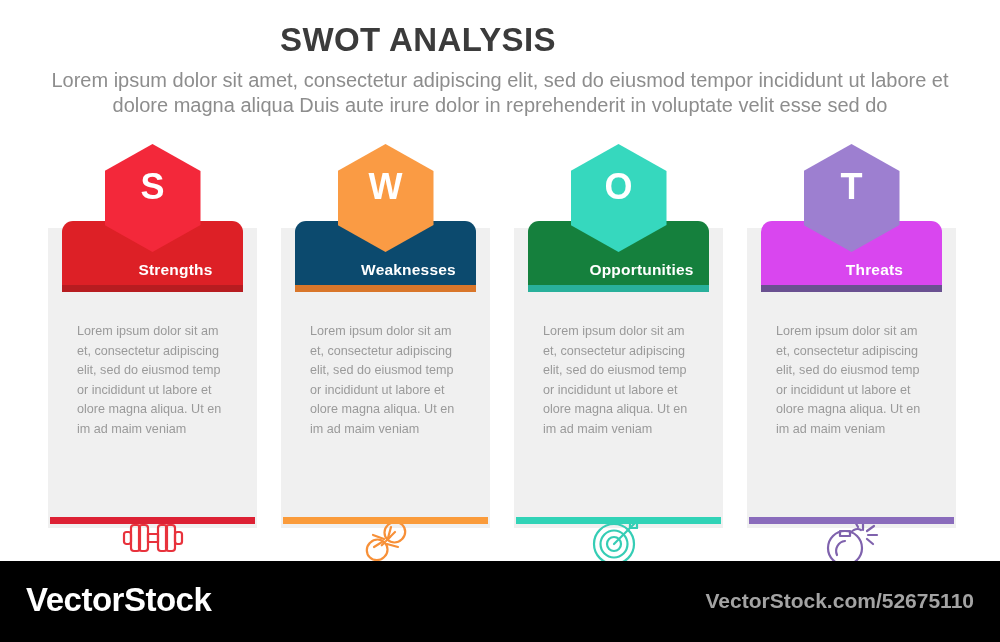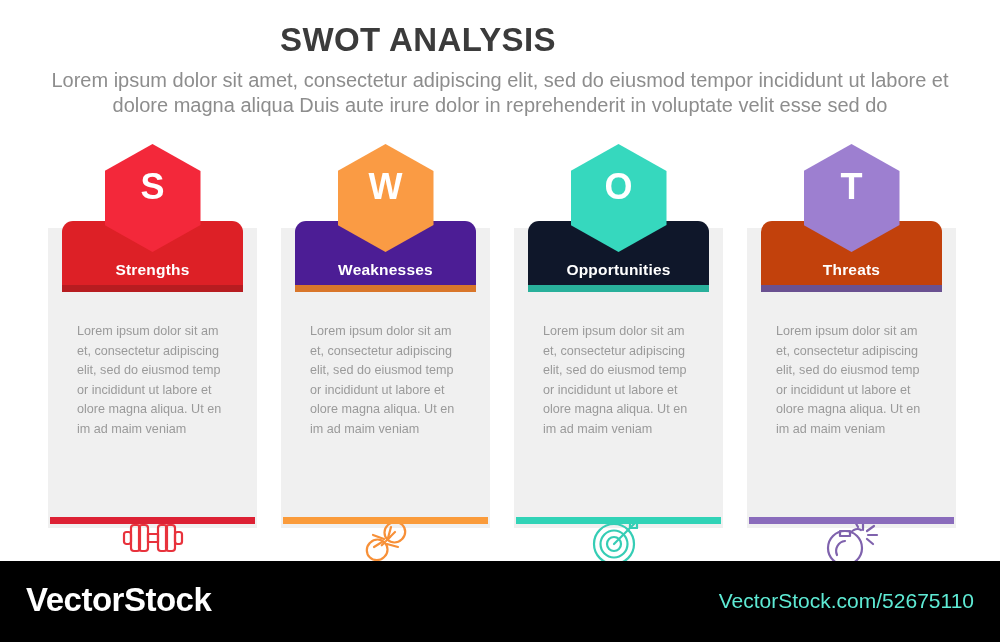--- a/index.html
+++ b/index.html
@@ -90,20 +90,21 @@
     position: absolute;
     left: 0;
     bottom: 13px;
     width: 100%;
     text-align: center;
     color: #ffffff;
     font-size: 15.5px;
     font-weight: bold;
     letter-spacing: 0.2px;
     font-family: "Liberation Sans", sans-serif;
+    padding-left: 23px;
   }
   .card-header-shadowline {
     position: absolute;
     left: 0;
     bottom: 0;
     width: 100%;
     height: 7px;
     border-radius: 0;
   }
 
@@ -186,23 +187,24 @@
     color: #ffffff;
     font-size: 33px;
     font-weight: bold;
     letter-spacing: -0.5px;
     font-family: "Liberation Sans", sans-serif;
   }
   #footer-url {
     position: absolute;
     right: 26px;
     top: 28px;
-    color: #5eead4;
+    color: #a3a3a3;
     font-size: 21px;
     font-family: "Liberation Sans", sans-serif;
+    font-weight: bold;
   }
 </style>
 </head>
 <body>
 
 <div id="canvas">
 
   <div id="page-title">SWOT ANALYSIS</div>
   <div id="page-subtitle">Lorem ipsum dolor sit amet, consectetur adipiscing elit, sed do eiusmod tempor incididunt ut labore et dolore magna aliqua Duis aute irure dolor in reprehenderit in voluptate velit esse sed do</div>
 
@@ -247,21 +249,21 @@
                 <line x1="28" y1="26" x2="37" y2="17"></line>
                 <line x1="29" y1="29" x2="40" y2="32"></line>
                 <line x1="26" y1="24" x2="15" y2="20"></line>
                 <line x1="24" y1="27" x2="16" y2="32"></line>
                 <line x1="30" y1="23" x2="33" y2="12"></line>
               </g>
             </svg>
           </div>
         </div>
         <div class="card-accent" style="background:#fa9b3b;"></div>
-        <div class="card-header" style="background:#4c1d95;">
+        <div class="card-header" style="background:#0c4a6e;">
           <div class="card-header-shadowline" style="background:#d9762a;"></div>
           <div class="card-header-label">Weaknesses</div>
         </div>
         <div class="hex-wrap">
           <div class="hex" style="background:#fa9b44;"></div>
           <div class="hex-letter">W</div>
         </div>
       </div>
       <div class="card">
         <div class="card-body">
@@ -271,21 +273,21 @@
               <circle cx="25" cy="29" r="20" stroke="#35cdb5" fill="none" stroke-width="2.2" stroke-linecap="round" stroke-linejoin="round"></circle>
               <circle cx="25" cy="29" r="13.5" stroke="#35cdb5" fill="none" stroke-width="2.2" stroke-linecap="round" stroke-linejoin="round"></circle>
               <circle cx="25" cy="29" r="7" stroke="#35cdb5" fill="none" stroke-width="2.2" stroke-linecap="round" stroke-linejoin="round"></circle>
               <line x1="25" y1="29" x2="48" y2="6" stroke="#35cdb5" fill="none" stroke-width="2.2" stroke-linecap="round" stroke-linejoin="round"></line>
               <path d="M41 6 L48 6 L48 13" stroke="#35cdb5" fill="none" stroke-width="2.2" stroke-linecap="round" stroke-linejoin="round"></path>
               <path d="M41 6 L41 13 L48 13" stroke="#35cdb5" fill="none" stroke-width="2.2" stroke-linecap="round" stroke-linejoin="round"></path>
             </svg>
           </div>
         </div>
         <div class="card-accent" style="background:#31d3b7;"></div>
-        <div class="card-header" style="background:#0f172a;">
+        <div class="card-header" style="background:#15803d;">
           <div class="card-header-shadowline" style="background:#29b09b;"></div>
           <div class="card-header-label">Opportunities</div>
         </div>
         <div class="hex-wrap">
           <div class="hex" style="background:#36d8be;"></div>
           <div class="hex-letter">O</div>
         </div>
       </div>
       <div class="card">
         <div class="card-body">
@@ -300,21 +302,21 @@
                 <line x1="40" y1="15" x2="40" y2="6"></line>
                 <line x1="44" y1="16" x2="51" y2="11"></line>
                 <line x1="45" y1="20" x2="54" y2="20"></line>
                 <line x1="35" y1="12" x2="31" y2="5"></line>
                 <line x1="44" y1="24" x2="50" y2="29"></line>
               </g>
             </svg>
           </div>
         </div>
         <div class="card-accent" style="background:#8a6cbc;"></div>
-        <div class="card-header" style="background:#c2410c;">
+        <div class="card-header" style="background:#d946ef;">
           <div class="card-header-shadowline" style="background:#6a5191;"></div>
           <div class="card-header-label">Threats</div>
         </div>
         <div class="hex-wrap">
           <div class="hex" style="background:#9d7fd0;"></div>
           <div class="hex-letter">T</div>
         </div>
       </div>
     </div>
 

